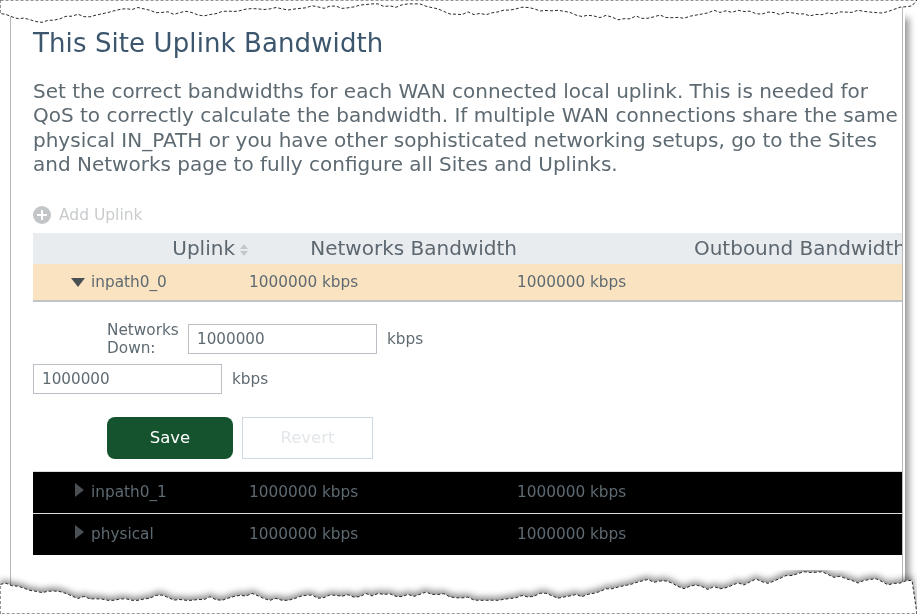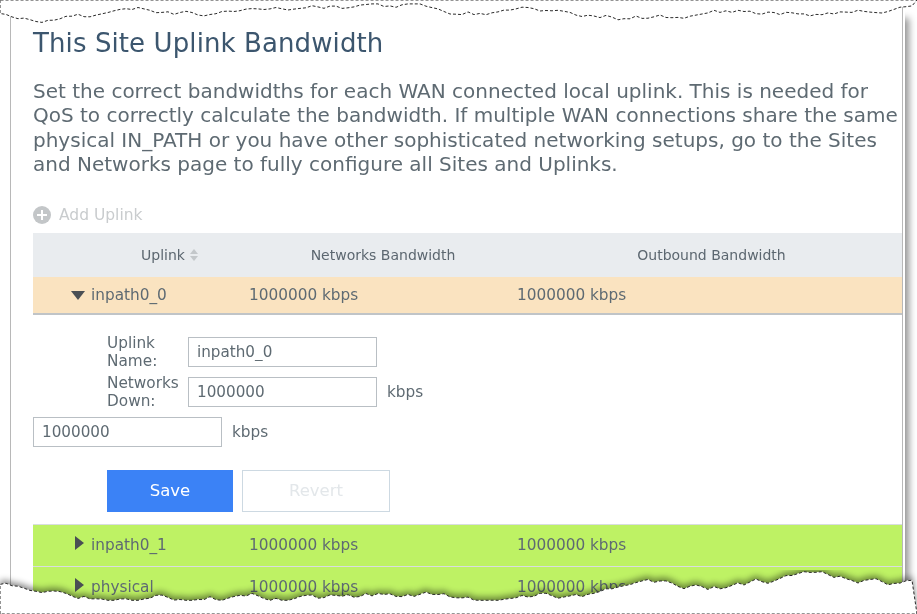--- a/index.html
+++ b/index.html
@@ -107,24 +107,24 @@
     border-collapse: collapse;
   }
   #uplink-table .col-arrow  { width: 58px; }
   #uplink-table .col-name   { width: 158px; }
   #uplink-table .col-in     { width: 268px; }
   #uplink-table .col-out    { width: auto; }
 
   thead th {
     background: #e9ecef;
     color: #5c6770;
-    font-size: 14px;
+    font-size: 20px;
     font-weight: normal;
-    text-align: center;
-    height: 44px;
+    text-align: right;
+    height: 31px;
     padding: 0;
     vertical-align: middle;
   }
   thead th.col-arrow { padding-left: 0; }
 
   .sort-indicator {
     display: inline-block;
     position: relative;
     width: 9px; height: 14px;
     margin-left: 5px;
@@ -149,21 +149,21 @@
   }
   tr.row-selected td {
     background: #fae3c0;
     color: #5e6a72;
   }
   tr.row-selected {
     border-bottom: 2px solid #c0c4c7;
   }
   tr.row-collapsed td {
     border-top: 1px solid #d9dde0;
-    background: #bef264;
+    background: #000000;
     height: 41px;
   }
 
   .tri {
     width: 0; height: 0;
     display: inline-block;
   }
   .tri-down {
     border-left: 7px solid transparent;
     border-right: 7px solid transparent;
@@ -214,30 +214,30 @@
     text-align: right;
   }
 
   #form-buttons {
     display: flex;
     margin: 18px 0 0 74px;
     align-items: center;
   }
   #save-button {
     width: 126px; height: 42px;
-    background: #3b82f6;
+    background: #14532d;
     border: none;
     color: #ffffff;
     font-family: "DejaVu Sans", sans-serif;
     font-size: 16.5px;
     cursor: pointer;
-    border-radius: 0;
+    border-radius: 8px;
   }
   #revert-button {
-    width: 148px; height: 42px;
+    width: 131px; height: 42px;
     margin-left: 9px;
     background: #ffffff;
     border: 1px solid #cdd9e2;
     color: #e3e7ea;
     font-family: "DejaVu Sans", sans-serif;
     font-size: 16.5px;
     cursor: default;
     border-radius: 0;
   }
   #form-spacer { height: 12px; }
@@ -276,24 +276,20 @@
             <td class="col-arrow"><span class="tri tri-down"></span></td>
             <td class="col-name">inpath0_0</td>
             <td class="col-in">1000000 kbps</td>
             <td class="col-out">1000000 kbps</td>
           </tr>
         </tbody>
       </table>
 
       <div id="uplink-form">
 
-        <div class="form-row">
-          <span class="form-label">Uplink Name:</span>
-          <input class="form-input" type="text" value="inpath0_0" style="">
-        </div>
 
         <div class="form-row">
           <span class="form-label">Networks Down:</span>
           <input class="form-input" type="text" value="1000000" style="">
           <span class="form-unit">kbps</span>
         </div>
 
         <div class="form-row">
           <input class="form-input" type="text" value="1000000" style="">
           <span class="form-unit">kbps</span>

